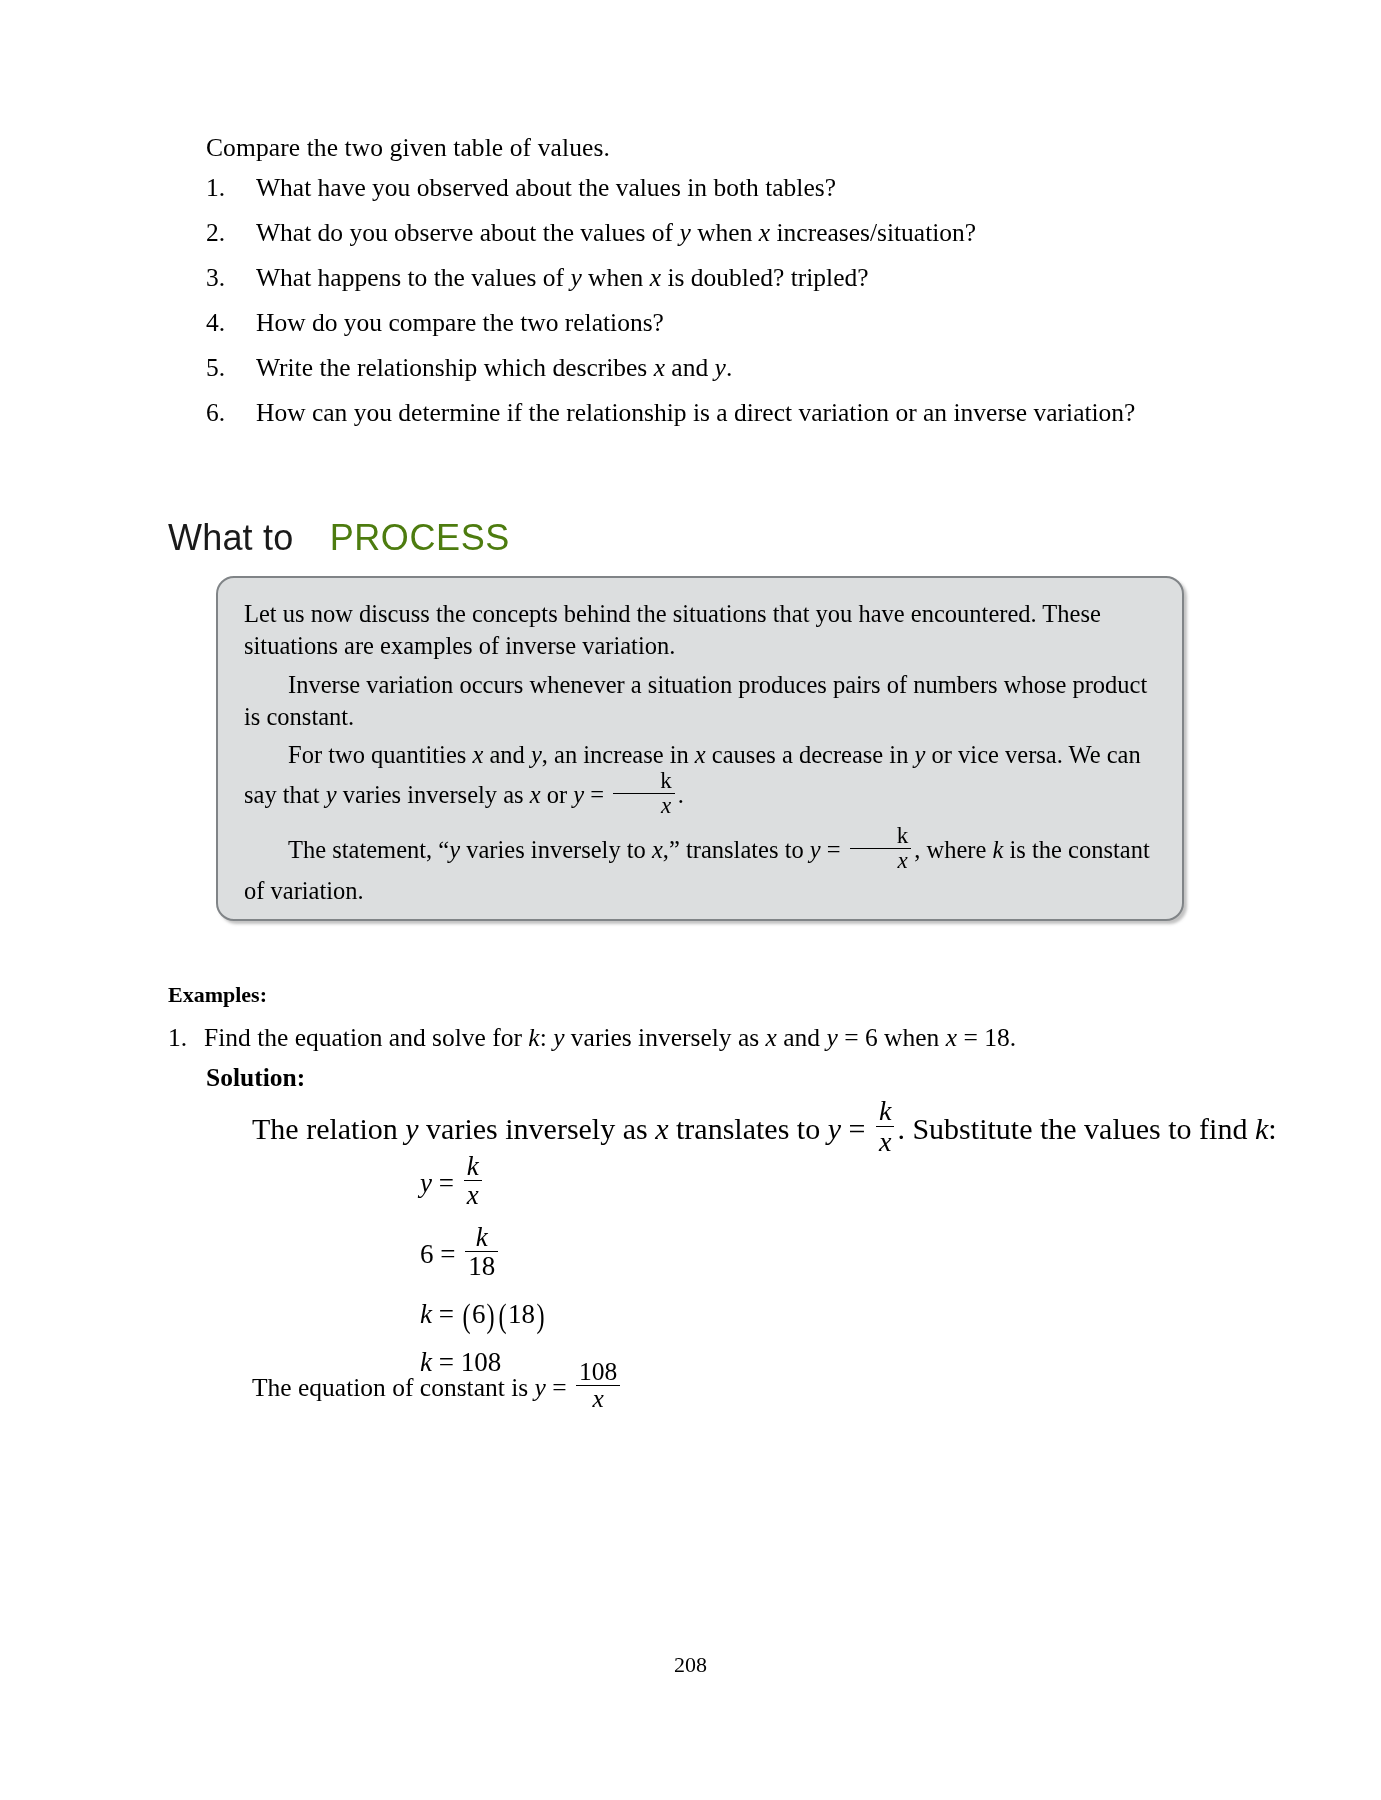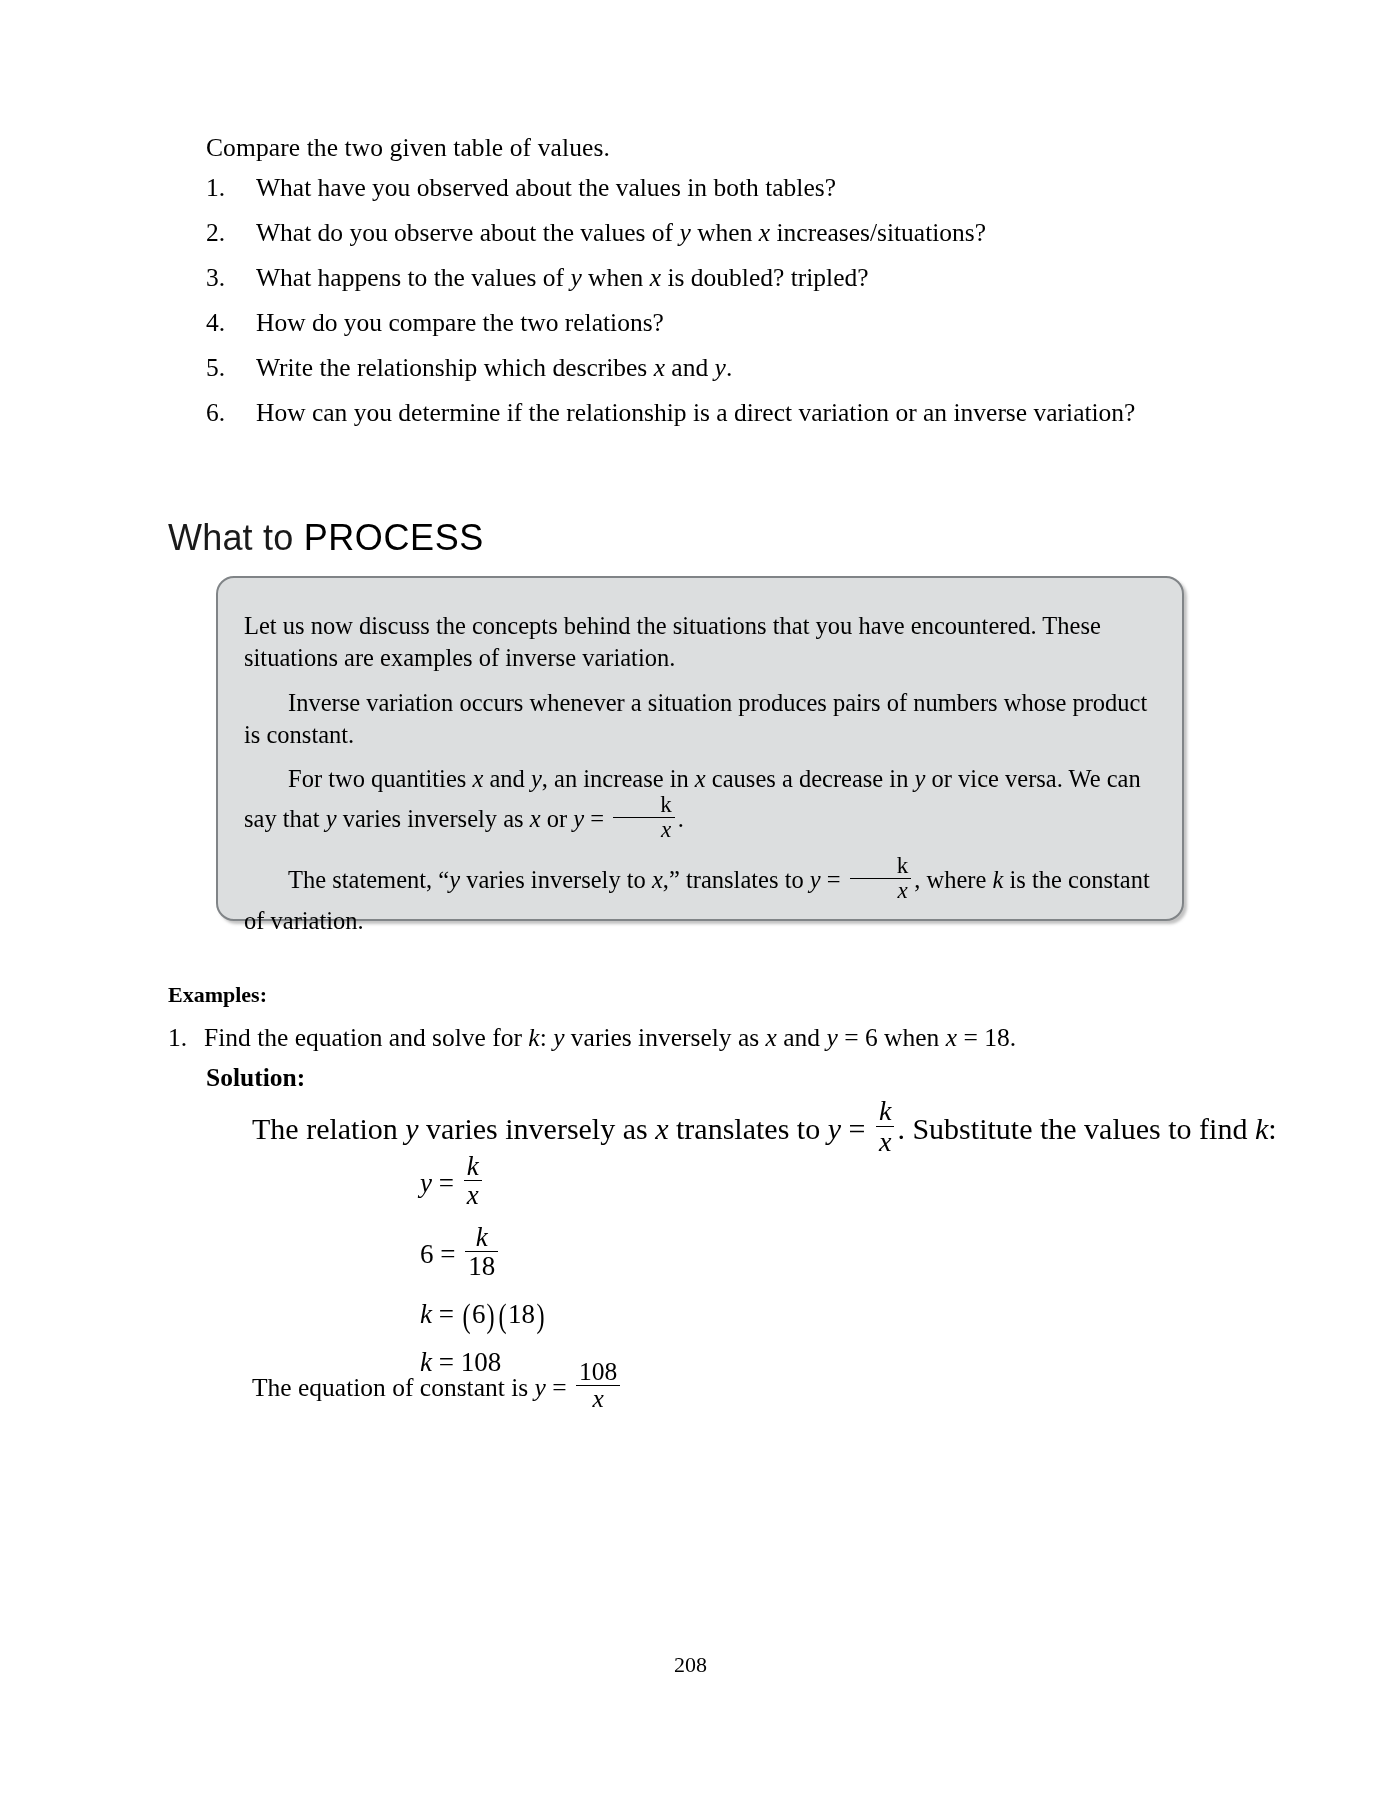--- a/index.html
+++ b/index.html
@@ -65,38 +65,38 @@
     position: absolute;
     left: 168px;
     top: 517px;
     font-family: "Liberation Sans", "DejaVu Sans", sans-serif;
     font-size: 36px;
     font-weight: 400;
     letter-spacing: .2px;
     white-space: nowrap;
   }
   .section-head .what { color: #1a1a1a; text-align: center; }
-  .section-head .process { color: #000000; letter-spacing: .6px; }
+  .section-head .process { color: #4d7c0f; letter-spacing: .6px; margin-left: 26px; }
 
   
   .concept-box {
     position: absolute;
     left: 216px;
     top: 576px;
     width: 968px;
     height: 345px;
     box-sizing: border-box;
     background: #dcdedf;
     border: 2.5px solid #808487;
     border-radius: 18px;
     box-shadow: 3px 3px 3px rgba(120,120,120,.45);
     padding: 20px 24px 10px 26px;
   }
   .concept-box p {
-    margin: 12px 0 6px 0;
+    margin: 0 0 6px 0;
     font-size: 24.5px;
     line-height: 1.32;
     text-align: left;
   }
   .concept-box p.indent { text-indent: 44px; }
 
   
   .frac {
     display: inline-block;
     vertical-align: -0.52em;
@@ -198,21 +198,21 @@
 
   <div class="intro">Compare the two given table of values.</div>
 
   <ol class="qlist">
     <li>
       <span class="num">1.</span>
       <span><span>What have you observed about the values in both tables?</span></span>
     </li>
     <li>
       <span class="num">2.</span>
-      <span><span>What do you observe about the values of </span><i>y</i><span> when </span><i>x</i><span> increases/situations?</span></span>
+      <span><span>What do you observe about the values of </span><i>y</i><span> when </span><i>x</i><span> increases/situation?</span></span>
     </li>
     <li>
       <span class="num">3.</span>
       <span><span>What happens to the values of </span><i>y</i><span> when </span><i>x</i><span> is doubled? tripled?</span></span>
     </li>
     <li>
       <span class="num">4.</span>
       <span><span>How do you compare the two relations?</span></span>
     </li>
     <li>

